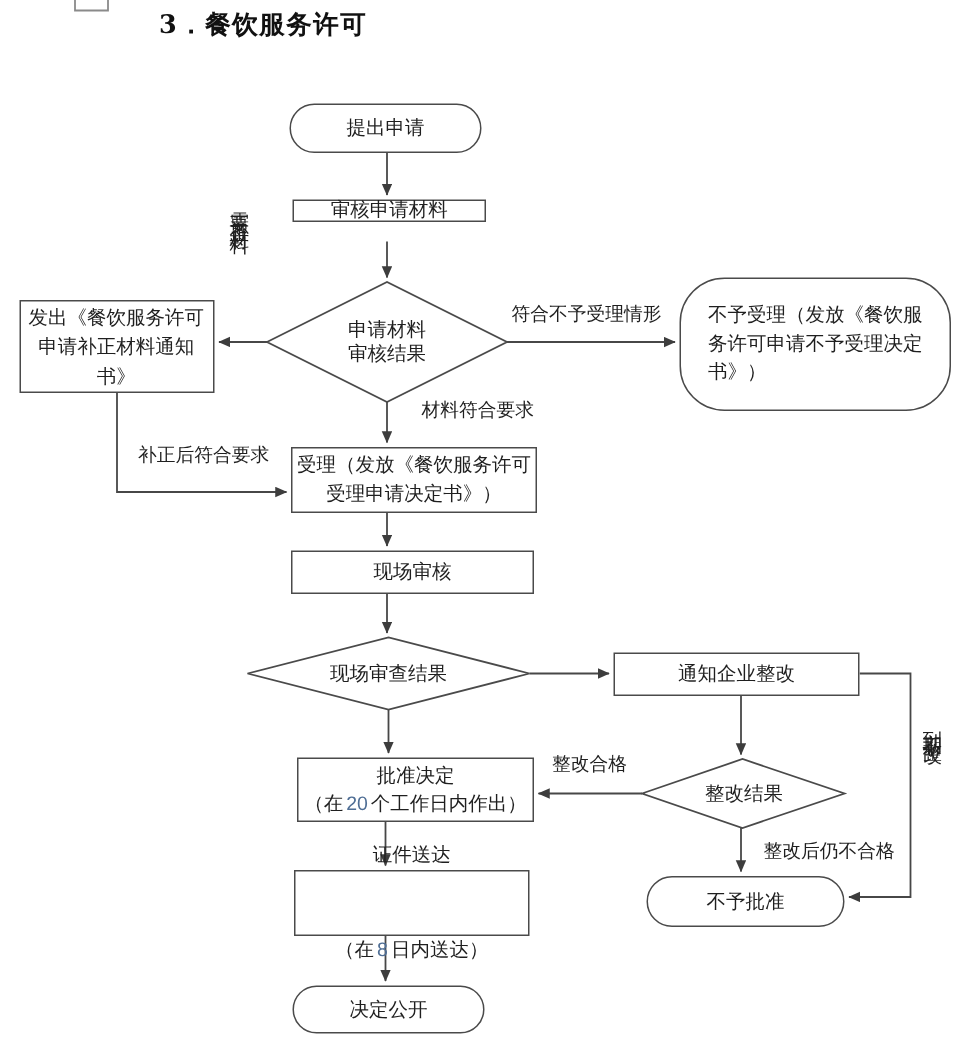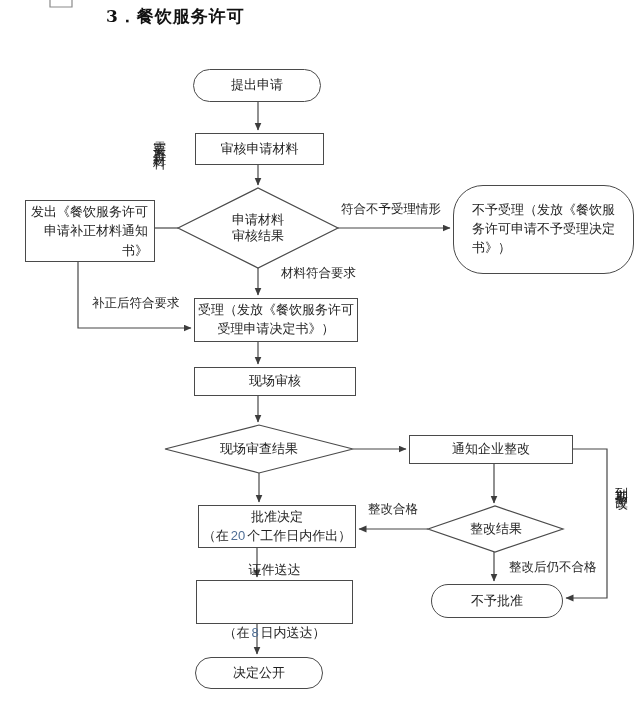--- a/index.html
+++ b/index.html
@@ -16,21 +16,21 @@
   }
   svg.layer{position:absolute;left:0;top:0;}
   .node{
     position:absolute;box-sizing:border-box;background:#fff;
     border:1px solid #4a4a4a;display:flex;flex-direction:column;
     align-items:center;justify-content:center;text-align:center;
     font-size:13px;line-height:1.45;color:#1f1f1f;
   }
   .oval{border-radius:18px;}
   .pre{white-space:pre-line;}
-  .left{align-items:flex-start;text-align:right;margin-left:12px;}
+  .left{align-items:flex-start;text-align:center;}
   .dtext{
     position:absolute;display:flex;align-items:center;justify-content:center;
     text-align:center;font-size:13px;line-height:1.2;color:#1f1f1f;
   }
   .elabel{
     position:absolute;font-size:12.5px;color:#1f1f1f;white-space:nowrap;
   }
   .vlabel{
     position:absolute;font-size:13px;color:#1f1f1f;
     writing-mode:vertical-rl;letter-spacing:3px;
@@ -76,21 +76,21 @@
       <polygon points="178,228 258,188 338,228 258,268"></polygon>
       <polygon points="165,449 259,425 353,449 259,473"></polygon>
       <polygon points="428,529 495,506 563,529 495,552"></polygon>
     </g>
   </svg>
 
   <div class="node oval" style="left:193px;top:69px;width:128px;height:33px;">
     <span>提出申请</span>
   </div>
 
-  <div class="node" style="left:195px;top:133px;width:129px;height:32px;">
+  <div class="node" style="left:195px;top:133px;width:129px;height:15px;">
     <span>审核申请材料</span>
   </div>
 
   <div class="node left" style="left:13px;top:200px;width:130px;height:62px;padding:2px 5px;line-height:1.5;">
     <span class="pre">发出《餐饮服务许可
 申请补正材料通知
 书》</span>
   </div>
 
   <div class="node oval" style="left:453px;top:185px;width:181px;height:89px;border-radius:30px;padding:2px 12px;justify-content:center;">

